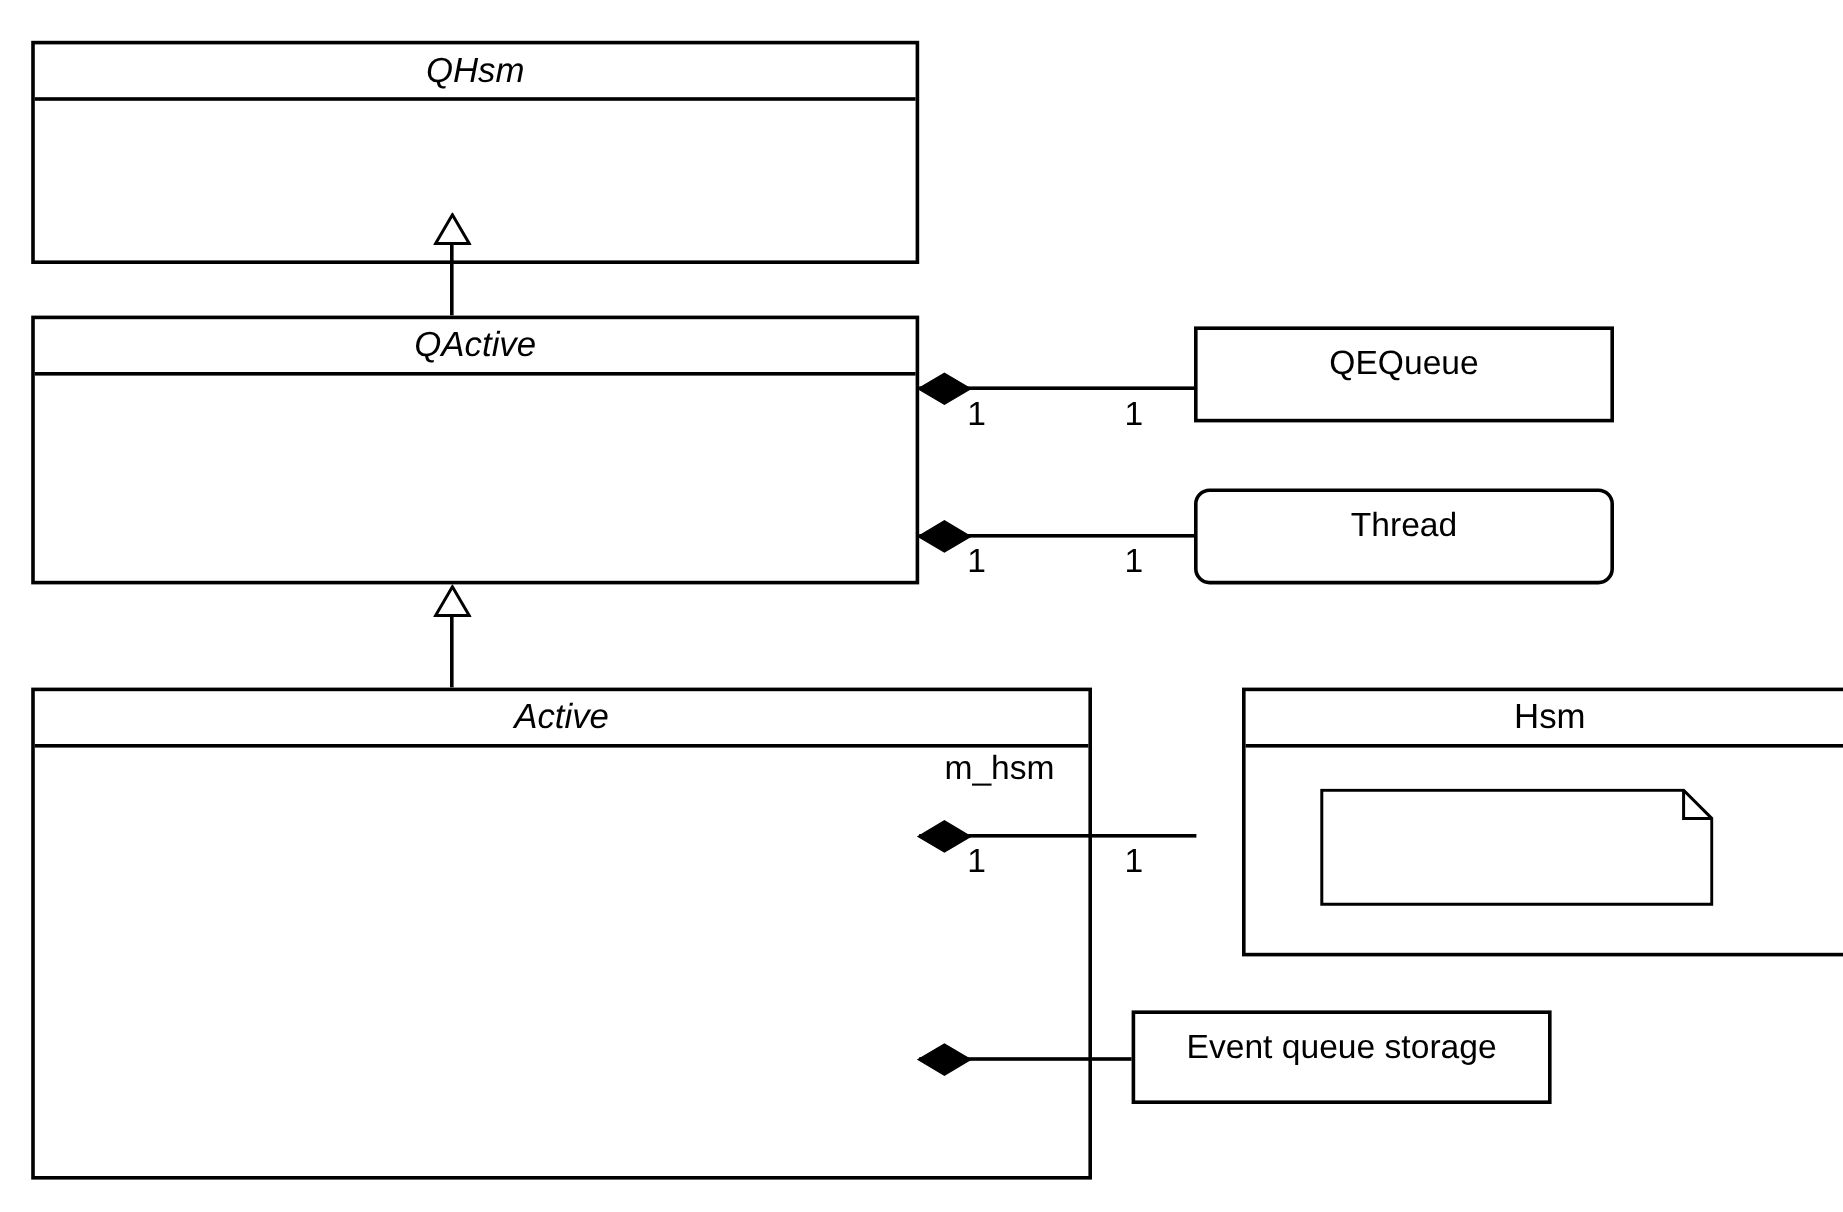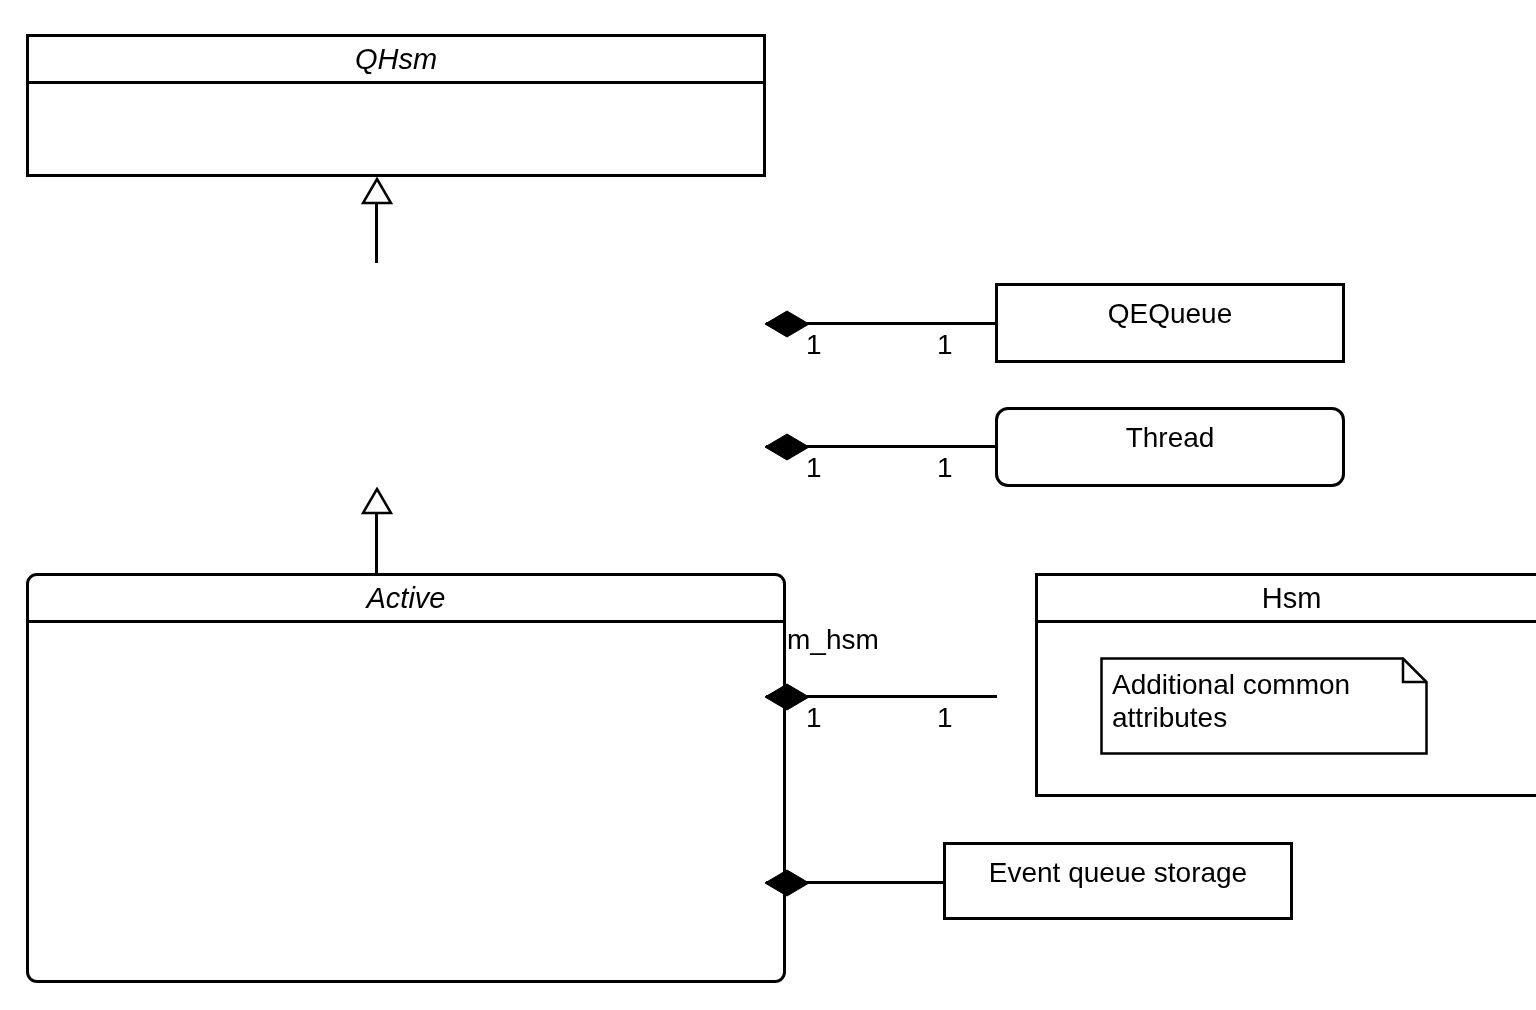--- a/index.html
+++ b/index.html
@@ -26,48 +26,52 @@
   .mult  { position:absolute; font-size:28px; line-height:28px; }
   .assoc-name { position:absolute; font-size:28px; line-height:28px; }
   .icon-abs { position:absolute; display:block; }
   .note-text { position:absolute; font-size:28px; line-height:33px; }
 </style>
 </head>
 <body>
 
 <div class="canvas">
 
-  <div class="box" style="left:26px; top:34px; width:740px; height:143px;">
+  <div class="box" style="left:26px; top:34px; width:740px; height:186px;">
     <div class="cls-title italic">QHsm</div>
     <div class="cls-body"></div>
   </div>
 
   <div class="vline" style="left:375px; top:204px; height:59px;"></div>
   <svg class="icon-abs" style="left:361px; top:177px;" width="32" height="28" viewBox="0 0 32 28">
     <polygon points="16,2 30,26 2,26" fill="#ffffff" stroke="#000000" stroke-width="2.5"></polygon>
   </svg>
 
+  <div class="box" style="left:26px; top:263px; width:740px; height:224px;">
+    <div class="cls-title italic">QActive</div>
+    <div class="cls-body"></div>
+  </div>
 
   <div class="vline" style="left:375px; top:514px; height:59px;"></div>
   <svg class="icon-abs" style="left:361px; top:487px;" width="32" height="28" viewBox="0 0 32 28">
     <polygon points="16,2 30,26 2,26" fill="#ffffff" stroke="#000000" stroke-width="2.5"></polygon>
   </svg>
 
-  <div class="box" style="left:26px; top:573px; width:760px; height:410px;border-radius:11px;">
+  <div class="box" style="left:26px; top:573px; width:884px; height:410px;">
     <div class="cls-title italic">Active</div>
     <div class="cls-body"></div>
   </div>
 
   <div class="hline" style="left:766px; top:322px; width:229px;"></div>
   <svg class="icon-abs" style="left:764px; top:309px;" width="46" height="30" viewBox="0 0 46 30">
     <polygon points="1,15 23,2 45,15 23,28" fill="#000000" stroke="#000000" stroke-width="1"></polygon>
   </svg>
   <div class="mult" style="left:806px; top:331px;">1</div>
   <div class="mult" style="left:937px; top:331px;">1</div>
-  <div class="box" style="left:995px; top:283px; width:350px; height:80px;">
+  <div class="box" style="left:995px; top:272px; width:350px; height:80px;">
     <div class="part-label">QEQueue</div>
   </div>
 
   <div class="hline" style="left:766px; top:445px; width:229px;"></div>
   <svg class="icon-abs" style="left:764px; top:432px;" width="46" height="30" viewBox="0 0 46 30">
     <polygon points="1,15 23,2 45,15 23,28" fill="#000000" stroke="#000000" stroke-width="1"></polygon>
   </svg>
   <div class="mult" style="left:806px; top:454px;">1</div>
   <div class="mult" style="left:937px; top:454px;">1</div>
   <div class="box" style="left:995px; top:407px; width:350px; height:80px;border-radius:13px;">
@@ -83,21 +87,20 @@
   <div class="mult" style="left:937px; top:704px;">1</div>
 
   <div class="box" style="left:997px; top:573px; width:513px; height:224px;margin-left:38px;">
     <div class="cls-title">Hsm</div>
     <div class="cls-body"></div>
   </div>
   <svg class="icon-abs" style="left:1100px; top:657px;" width="328" height="98" viewBox="0 0 328 98">
     <polygon points="1.5,1.5 303,1.5 326.5,25 326.5,96.5 1.5,96.5" fill="#ffffff" stroke="#000000" stroke-width="2.5"></polygon>
     <polyline points="303,1.5 303,25 326.5,25" fill="none" stroke="#000000" stroke-width="2.5"></polyline>
   </svg>
-  <div class="note-text" style="left:1112px; top:668px; width:250px;">Additional common attributes</div>
 
   <div class="hline" style="left:766px; top:881px; width:229px;"></div>
   <svg class="icon-abs" style="left:764px; top:868px;" width="46" height="30" viewBox="0 0 46 30">
     <polygon points="1,15 23,2 45,15 23,28" fill="#000000" stroke="#000000" stroke-width="1"></polygon>
   </svg>
   <div class="box" style="left:943px; top:842px; width:350px; height:78px;">
     <div class="part-label">Event queue storage</div>
   </div>
 
 </div>

